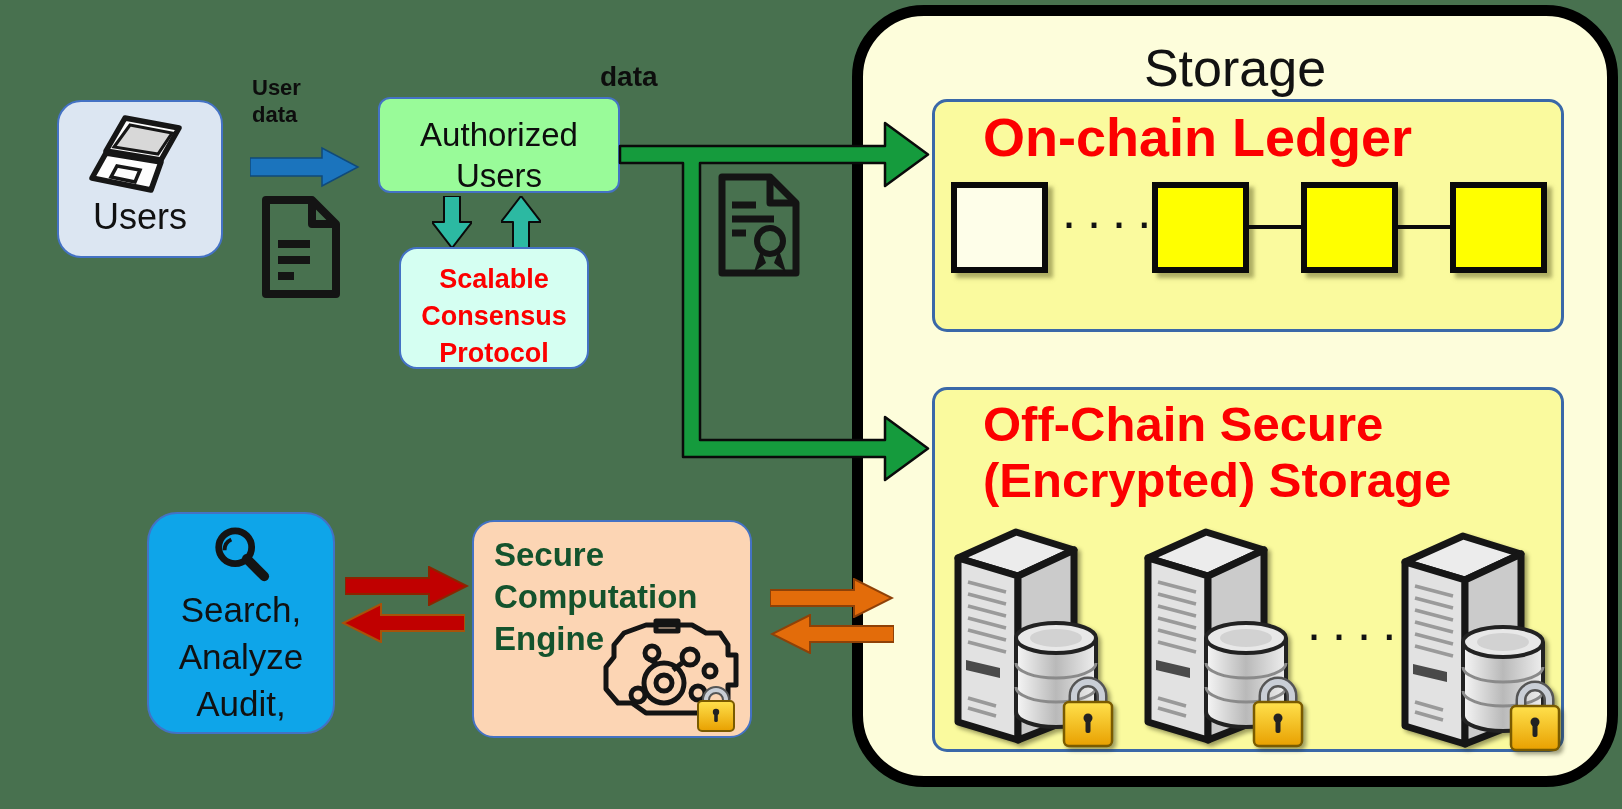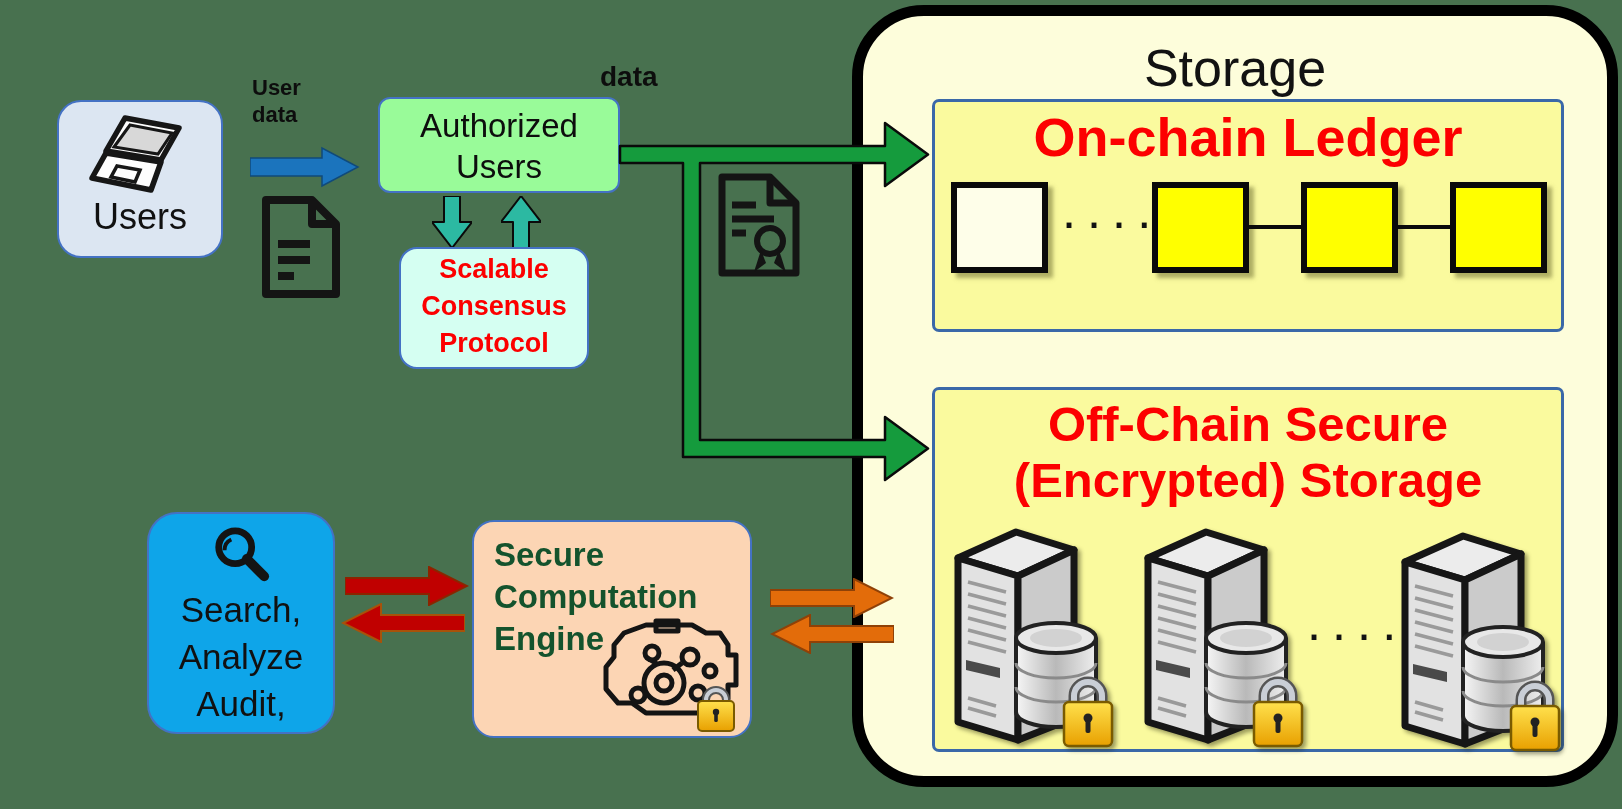--- a/index.html
+++ b/index.html
@@ -6,39 +6,39 @@
   html,body { width:1622px; height:809px; overflow:hidden; }
   body { background:#48714F; font-family:"Liberation Sans", sans-serif; }
   .stage { position:relative; width:1622px; height:809px; }
   .abs { position:absolute; }
 
   
   .node { border:2.5px solid #4472C4; text-align:center; }
   .users-box   { left:57px; top:100px; width:166px; height:158px; border-radius:24px; background:#DCE6F2; }
   .users-label { font-size:36px; color:#111; margin-top:-2px; }
   .auth-box    { left:378px; top:97px; width:242px; height:96px; border-radius:12px; background:#99FB99;
-                 font-size:33px; line-height:41px; color:#0d0d0d; padding-top:6px; }
+                 font-size:33px; line-height:41px; color:#0d0d0d; padding-top:15px; }
   .consensus-box { left:399px; top:247px; width:190px; height:122px; border-radius:18px; background:#D5FFF2;
-                 font-size:27px; line-height:37px; font-weight:600; color:#FC0000; padding-top:2px; }
+                 font-size:27px; line-height:37px; font-weight:600; color:#FC0000; padding-top:12px; }
   .search-box  { left:147px; top:512px; width:188px; height:222px; border-radius:30px; background:#0ea5e9;
                  font-size:35px; line-height:47px; color:#111; }
   .sce-box     { left:472px; top:520px; width:280px; height:218px; border-radius:22px; background:#FCD5B4;
                  text-align:left; font-size:33px; line-height:42px; font-weight:600; color:#14532d;
                  padding:12px 0 0 20px; }
 
   
   .lbl { color:#0d0d0d; font-weight:700; text-align:left; }
   .user-data-lbl { left:252px; top:74px; width:82px; font-size:22px; line-height:27px; }
   .auth-data-lbl { left:600px; top:60px; width:236px; font-size:28px; line-height:34px; }
 
   
   .storage { left:852px; top:5px; width:766px; height:782px; background:#FDFDDB;
              border:11px solid #000; border-radius:72px; z-index:1; }
   .storage-title { margin-top:22px; text-align:center; font-size:52px; font-weight:500; color:#121212; }
-  .inner-box { background:#FAFA9E; border:3px solid #3A68A8; border-radius:7px; z-index:2; text-align:center; }
+  .inner-box { background:#FAFA9E; border:3px solid #3A68A8; border-radius:15px; z-index:2; text-align:left;padding-left:48px; }
   .onchain  { left:932px; top:99px;  width:632px; height:233px; }
   .offchain { left:932px; top:387px; width:632px; height:365px; }
   .red-title  { color:#FC0000; font-weight:600; }
   .onchain-title  { font-size:54px; margin-top:4px; }
   .offchain-title { font-size:49px; line-height:56px; margin-top:6px; }
 
   .block { width:97px; height:91px; border:6px solid #0a0a0a; z-index:3;
            box-shadow:5px 5px 4px rgba(110,110,50,.55); }
   .block-genesis { background:#FEFEE9; }
   .block-yellow  { background:#FFFF00; }

